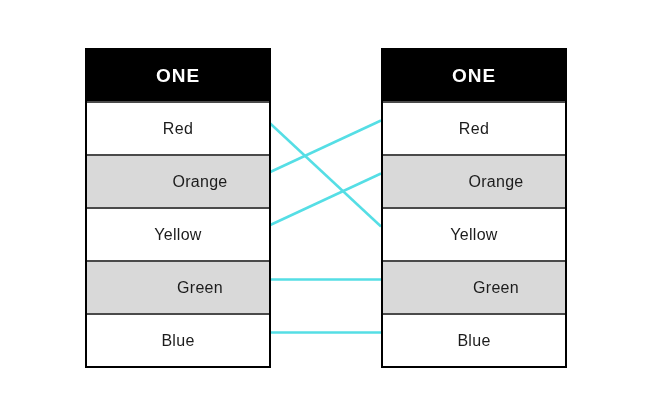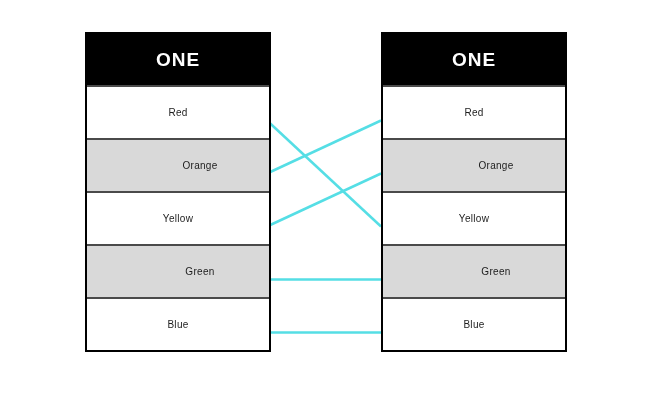--- a/index.html
+++ b/index.html
@@ -16,21 +16,21 @@
     overflow: hidden;
   }
   #connections {
     position: absolute;
     left: 0;
     top: 0;
     z-index: 0;
   }
   .match-table {
     position: absolute;
-    top: 32px;
+    top: 48px;
     width: 182px;
     border: 2px solid var(--table-border, #000000);
     background: var(--row-bg, #ffffff);
     z-index: 1;
     box-sizing: content-box;
   }
   .match-table.left  { left: 85px; }
   .match-table.right { left: 381px; }
   .thead {
     height: 51px;
@@ -44,21 +44,21 @@
     letter-spacing: 1px;
   }
   .row {
     height: 51px;
     border-top: 2px solid var(--row-divider, #4a4a4a);
     background: var(--row-bg, #ffffff);
     color: var(--row-text, #1c1c1c);
     display: flex;
     align-items: center;
     justify-content: center;
-    font-size: 10px;
+    font-size: 16px;
     letter-spacing: 0.3px;
   }
   .row.alt {
     background: var(--row-alt-bg, #d9d9d9);
     padding-left: 44px;
   }
 </style>
 </head>
 <body>
 

